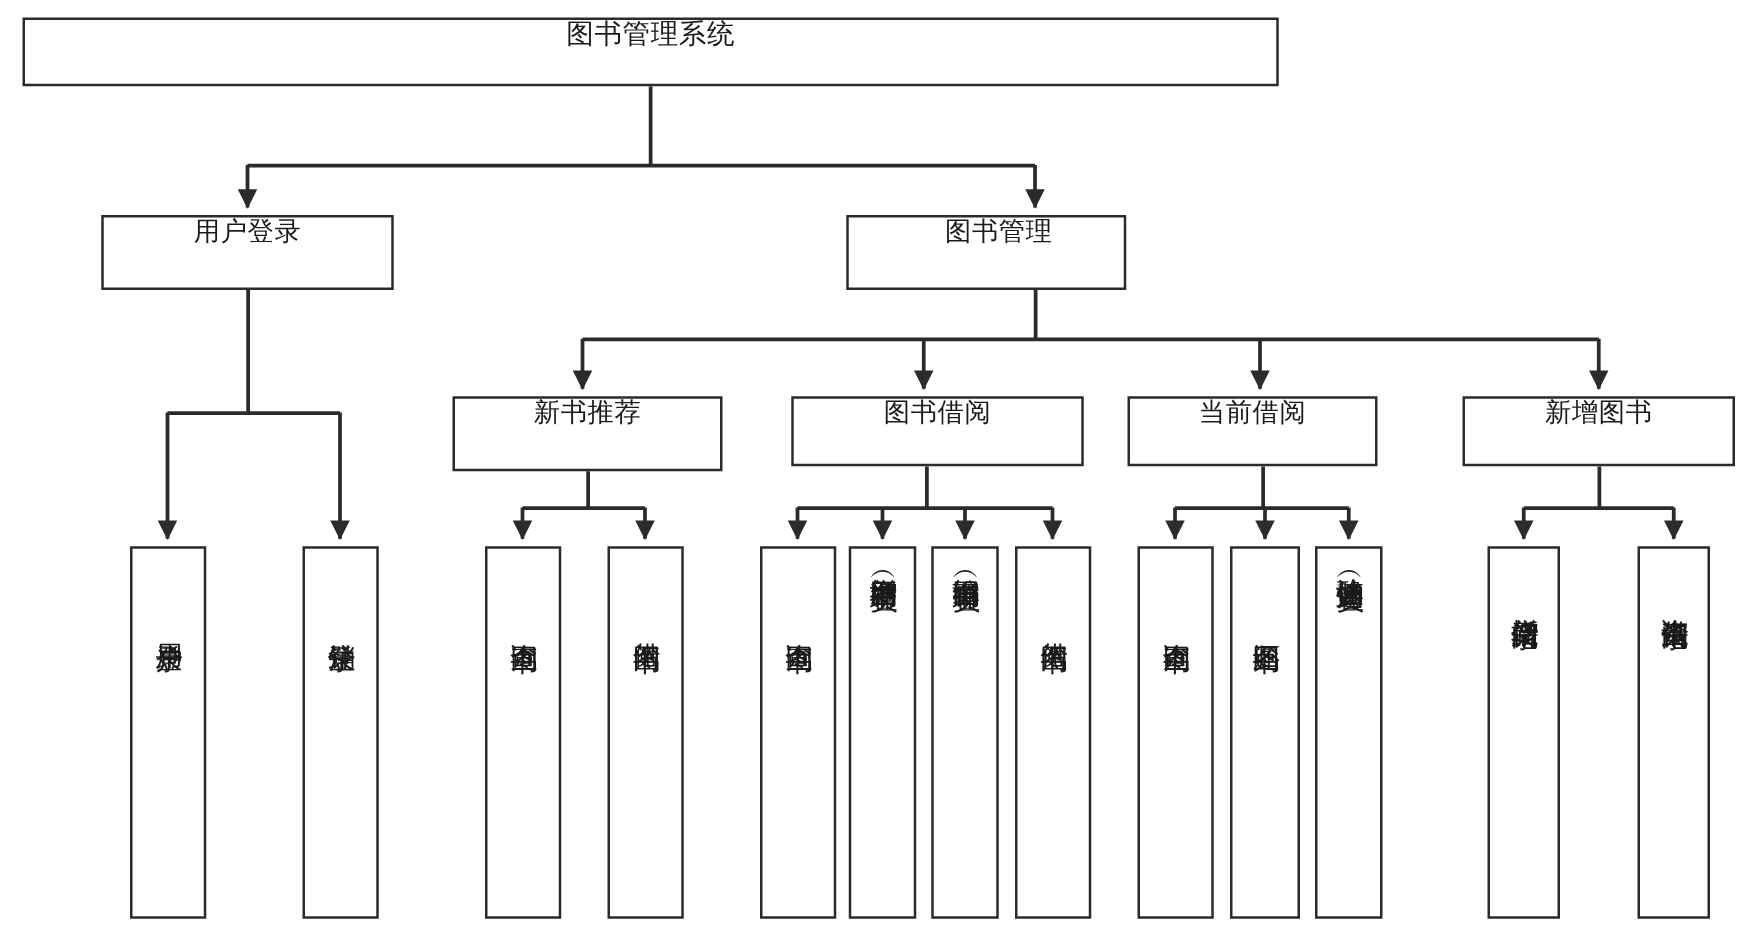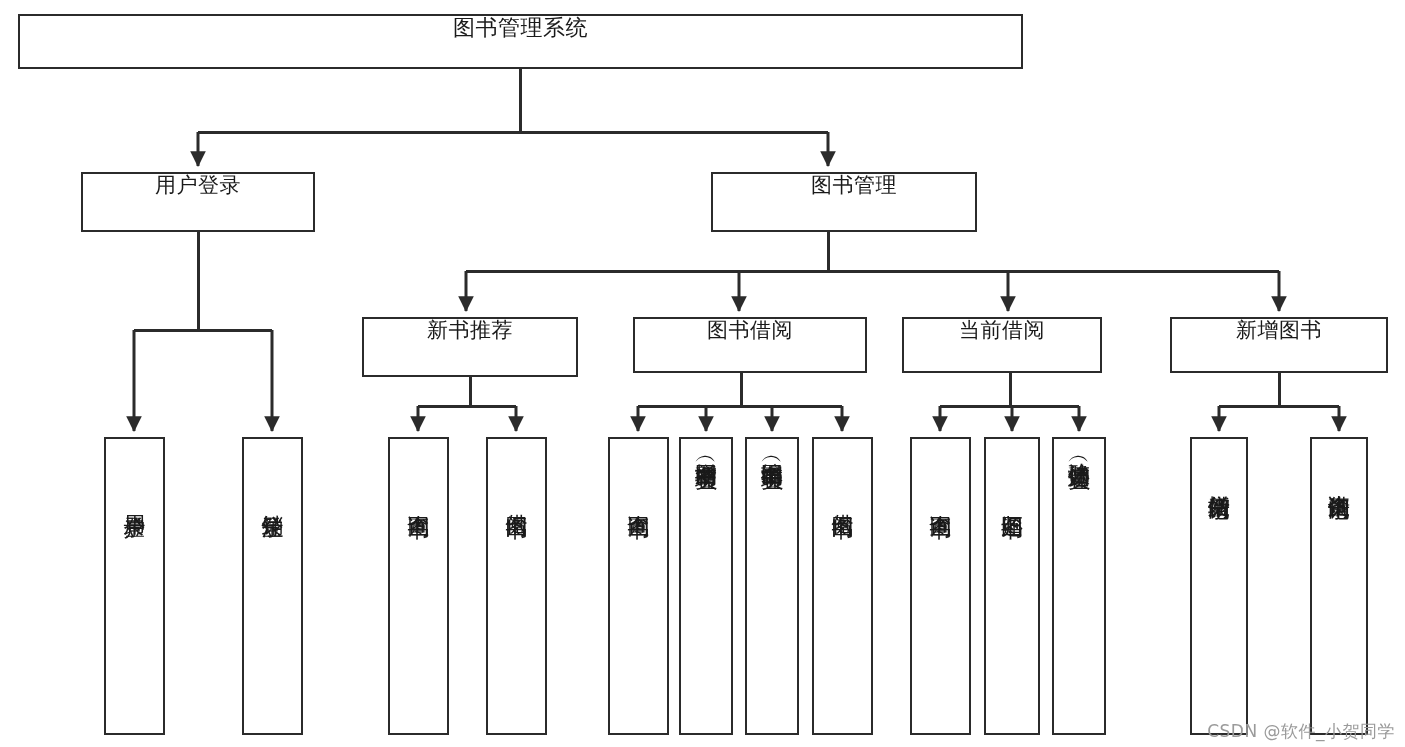--- a/index.html
+++ b/index.html
@@ -132,21 +132,21 @@
     </g>
   </svg>
 
   <div id="nodes-layer">
       <div class="node root" style="left: 18px; top: 14px; width: 1005px; height: 55px;">
         <span class="lbl">图书管理系统</span>
       </div>
       <div class="node level2" style="left: 81px; top: 172px; width: 234px; height: 60px;">
         <span class="lbl">用户登录</span>
       </div>
-      <div class="node level2" style="left: 711px; top: 172px; width: 266px; height: 60px; padding-left: 20px;">
+      <div class="node level2" style="left: 677px; top: 172px; width: 224px; height: 60px; padding-left: 20px;">
         <span class="lbl">图书管理</span>
       </div>
       <div class="node level3" style="left: 362px; top: 317px; width: 216px; height: 60px;">
         <span class="lbl">新书推荐</span>
       </div>
       <div class="node level3" style="left: 633px; top: 317px; width: 234px; height: 56px;">
         <span class="lbl">图书借阅</span>
       </div>
       <div class="node level3" style="left: 902px; top: 317px; width: 200px; height: 56px;">
         <span class="lbl">当前借阅</span>
@@ -188,14 +188,13 @@
         <span class="lbl">确认归还（管理员）</span>
       </div>
       <div class="node leaf short4" style="left: 1190px; top: 437px; width: 58px; height: 298px;">
         <span class="lbl">新增借阅记录</span>
       </div>
       <div class="node leaf short4" style="left: 1310px; top: 437px; width: 58px; height: 298px;">
         <span class="lbl">查询借阅记录</span>
       </div>
     </div>
 
-  <div class="watermark">CSDN @软件_小贺同学</div>
 </div>
 
 </body></html>

